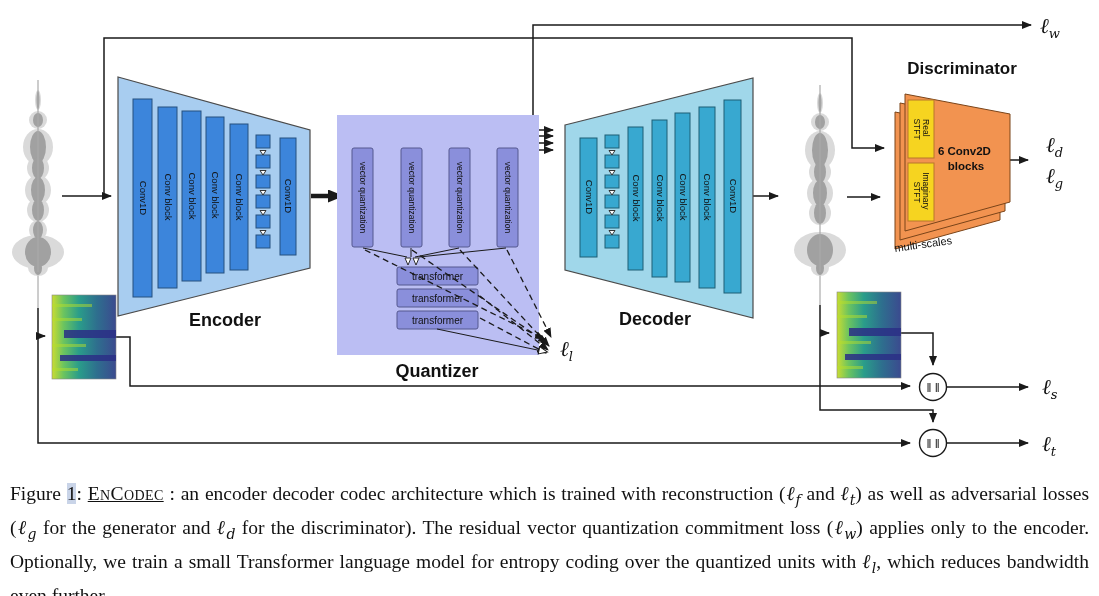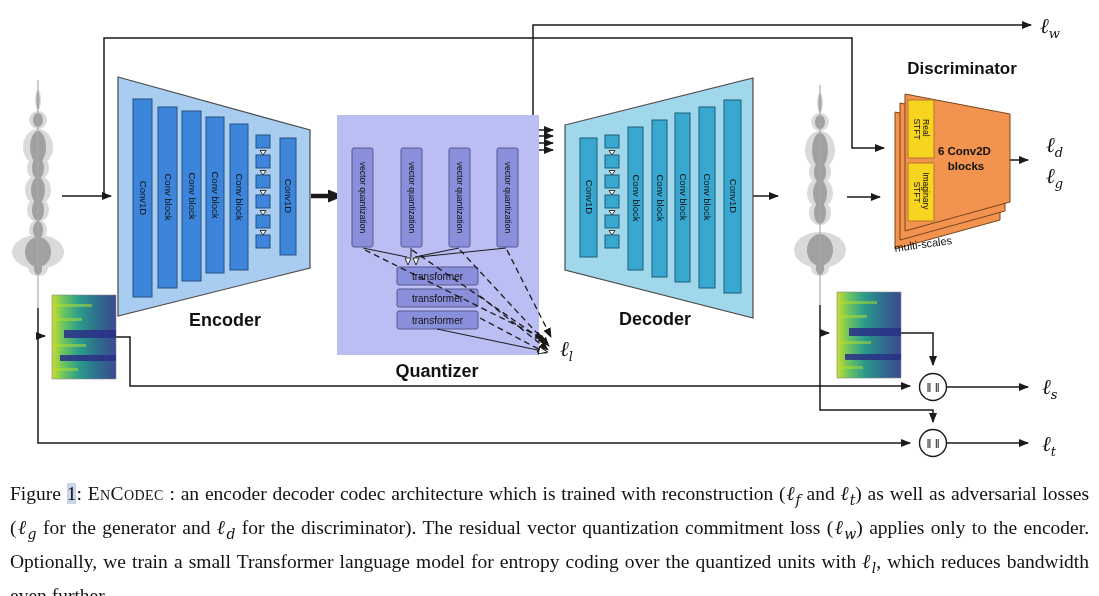--- a/index.html
+++ b/index.html
@@ -11,21 +11,21 @@
   .title{font-weight:bold;font-size:18px;}
   .ln{stroke:#1a1a1a;stroke-width:1.5;fill:none;}
   .lnd{stroke:#1a1a1a;stroke-width:1.3;fill:none;stroke-dasharray:6 4;}
   .thin{stroke:#1a1a1a;stroke-width:1;fill:none;}
   .loss{font-family:"DejaVu Serif","Liberation Serif",serif;font-style:italic;font-size:21px;}
   .losssub{font-size:13px;}
   .cap{position:relative;width:1079px;padding:8px 10px 0 10px;
        font-family:"Liberation Serif",serif;font-size:19.5px;line-height:27px;
        color:#111;text-align:justify;}
   .cap .hl{background:#c9d4e8;}
-  .cap .sc{font-variant:small-caps;letter-spacing:0.4px;}
+  .cap .sc{font-variant:small-caps;letter-spacing:0.4px;text-decoration:underline;}
   .cap .m{font-family:"DejaVu Serif",serif;font-style:italic;}
   .cap .sub{font-family:"DejaVu Serif",serif;font-style:italic;vertical-align:sub;font-size:0.72em;}
 </style>
 </head>
 <body>
 
 <svg viewBox="0 0 1099 472" width="1099" height="472">
   <defs>
     <marker id="ma" markerUnits="userSpaceOnUse" markerWidth="10" markerHeight="8" refX="9" refY="4" orient="auto">
       <path d="M0 0 L10 4 L0 8 z" fill="#1a1a1a"></path>

